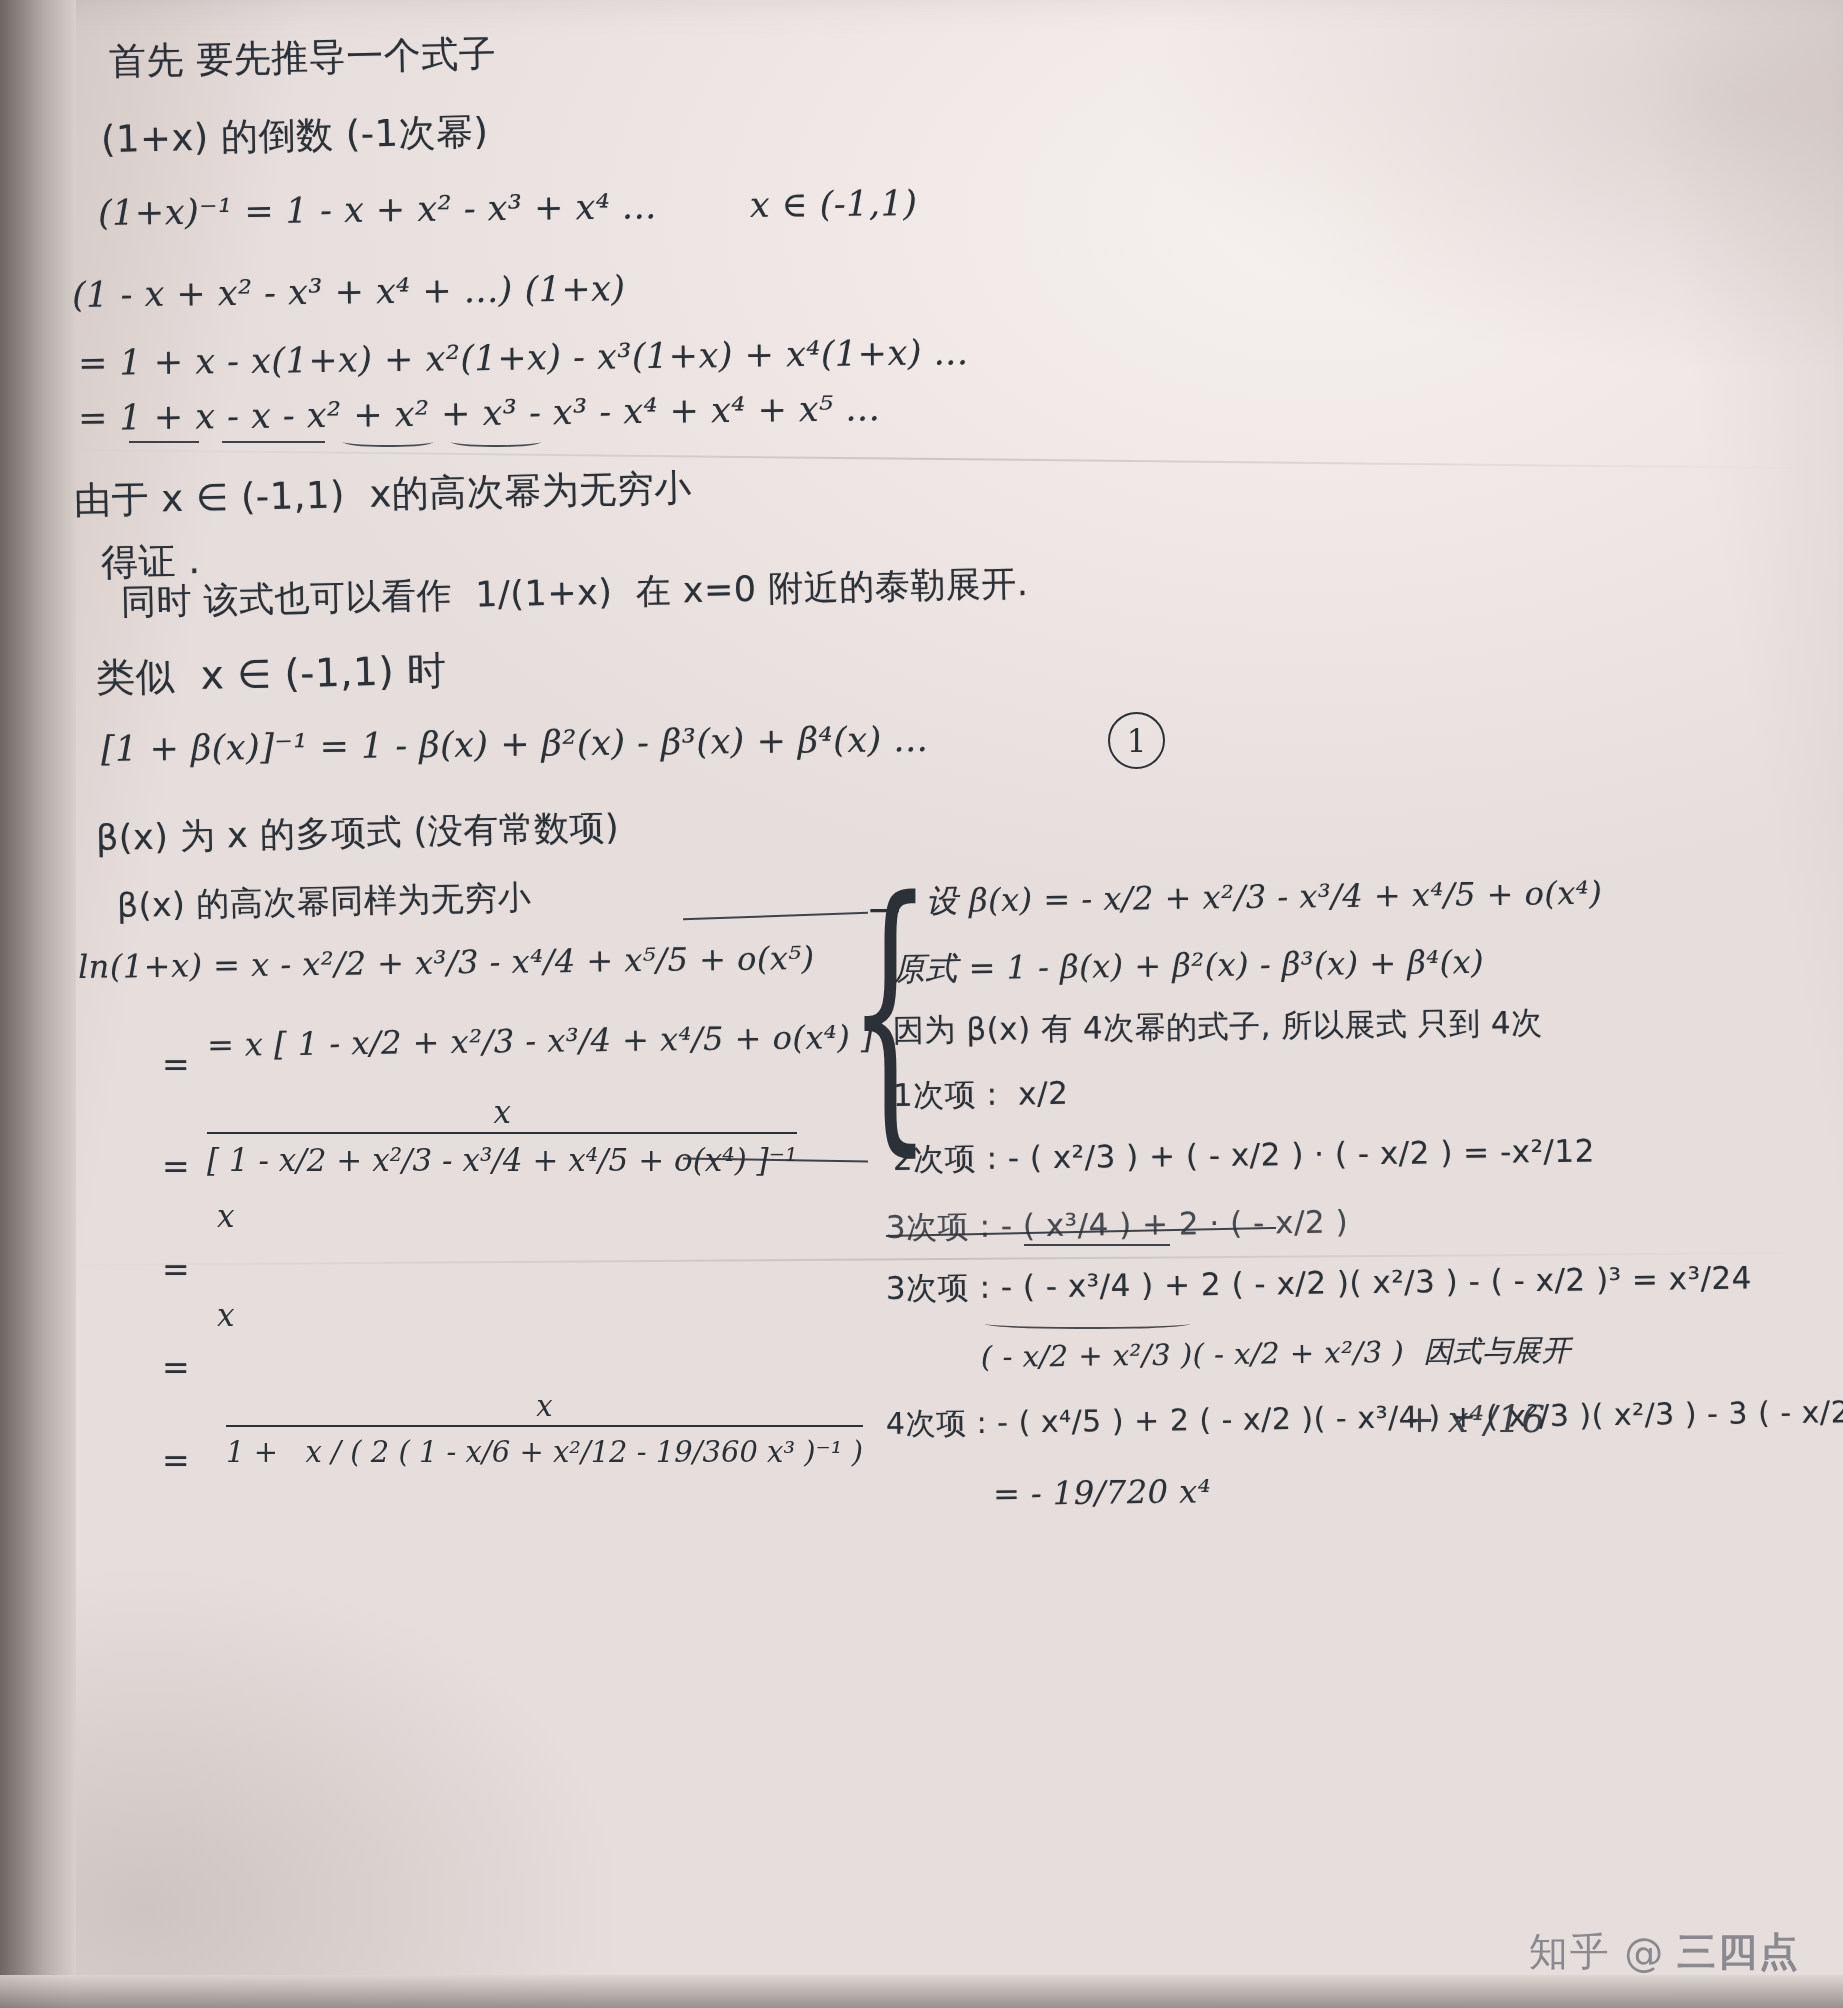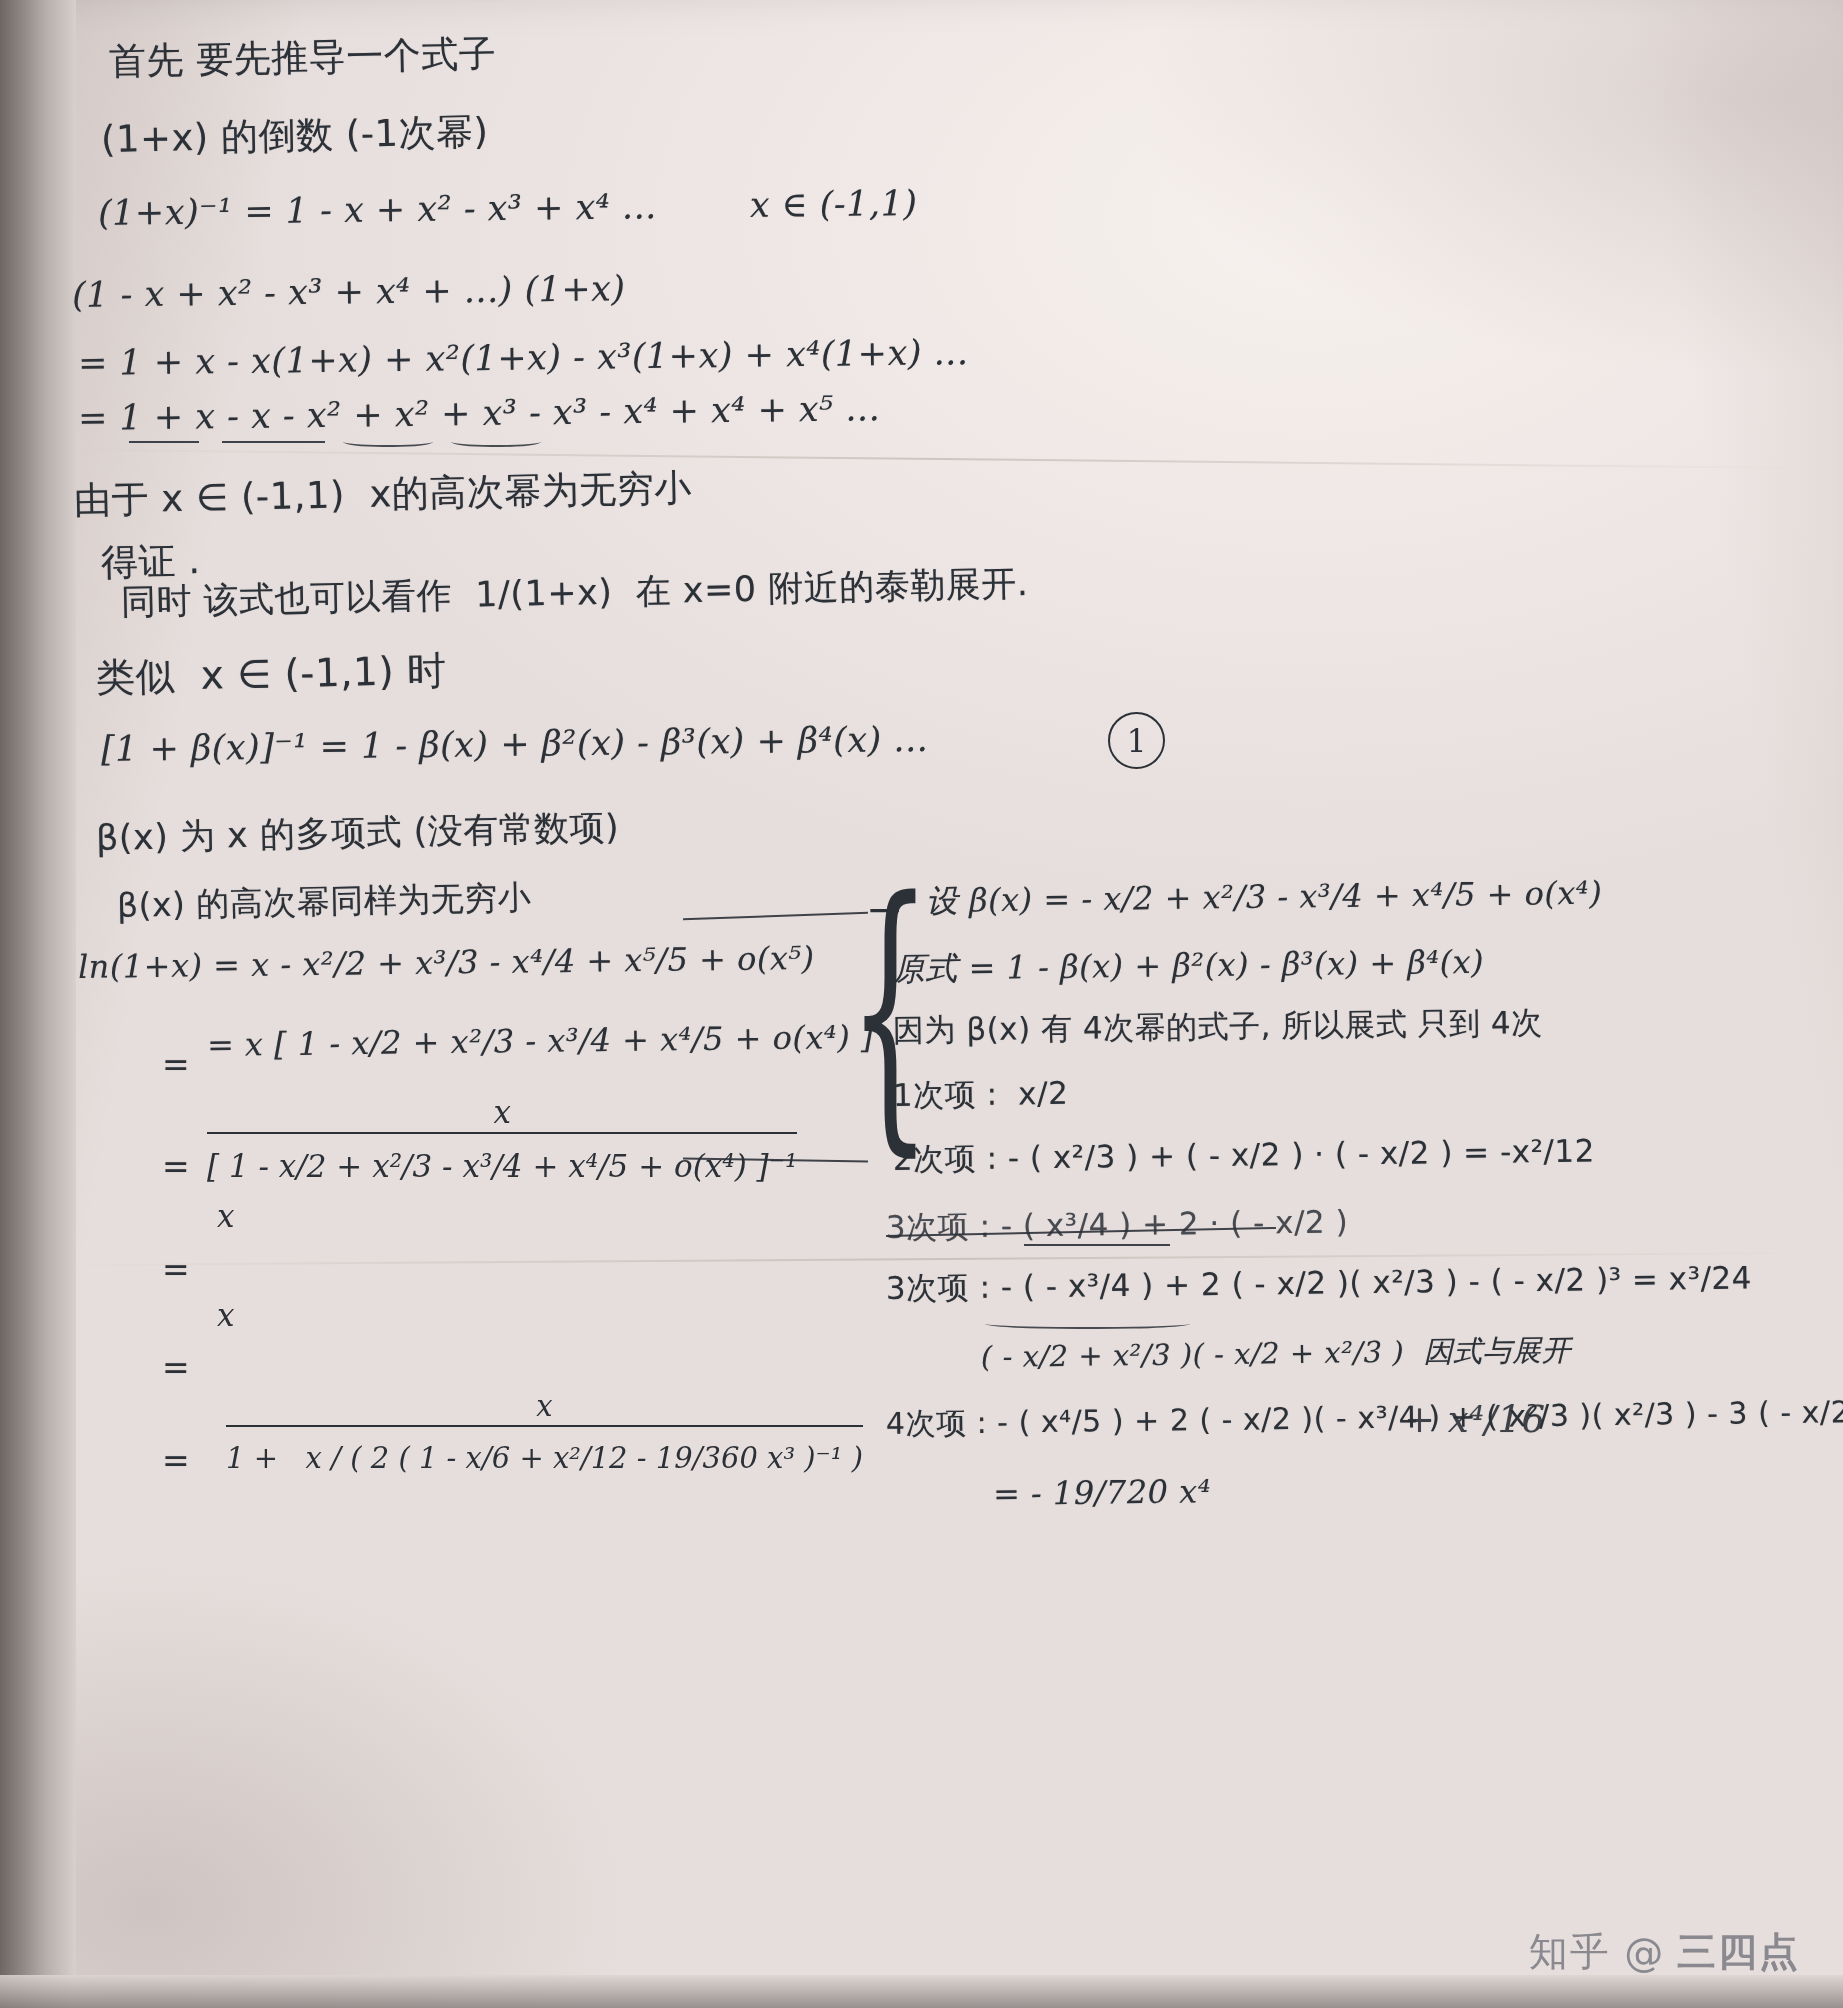--- a/index.html
+++ b/index.html
@@ -83,21 +83,21 @@
   .bigfrac {
     position: absolute;
     display: flex;
     flex-direction: column;
     align-items: center;
     color: #2c3138;
     font-family: "DejaVu Serif", serif;
     font-style: italic;
   }
   .bigfrac .num { padding-bottom: 2px; }
-  .bigfrac .den { border-top: 2.4px solid #2c3138; padding-top: 14px; }
+  .bigfrac .den { border-top: 2.4px solid #2c3138; padding-top: 8px; }
 
   .circled {
     position: absolute;
     width: 53px; height: 53px;
     border: 2.9px solid #2c3138;
     border-radius: 50%;
     color: #2c3138;
     font-family: "DejaVu Serif", serif;
     font-size: 31px;
     display: flex; align-items: center; justify-content: center;

